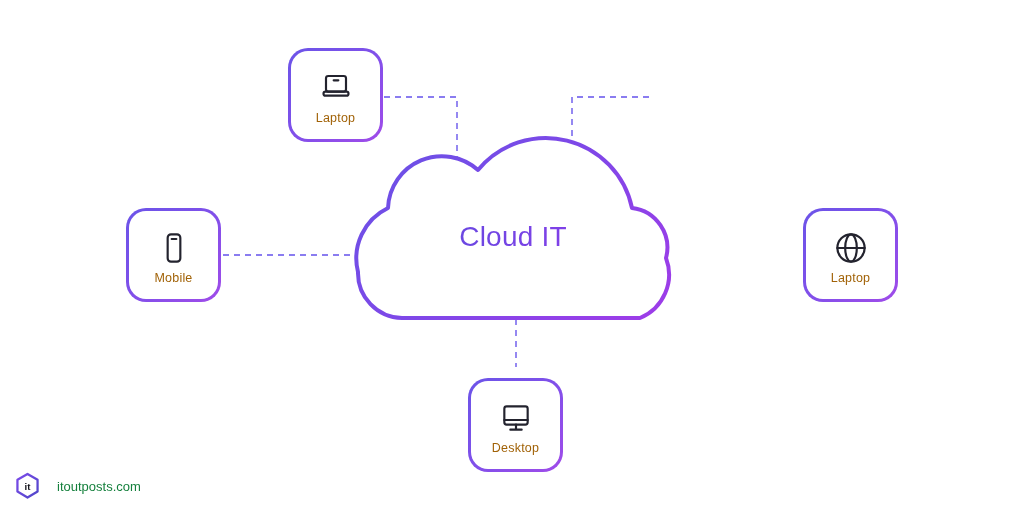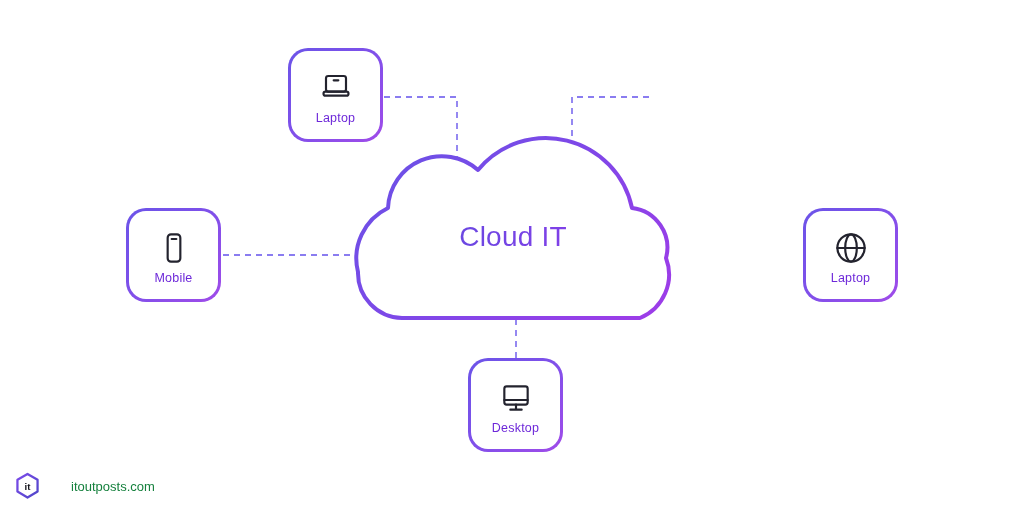--- a/index.html
+++ b/index.html
@@ -18,44 +18,44 @@
     background:linear-gradient(135deg,#6B54E8 0%,#7E50EA 45%,#A04BE9 100%);
   }
   .node-inner{
     width:100%;height:100%;background:#ffffff;border-radius:17px;
     display:flex;flex-direction:column;align-items:center;justify-content:center;
     gap:3px;padding-top:2px;box-sizing:border-box;
   }
   .node-icon{width:40px;height:40px;flex:0 0 auto;}
   .node-icon svg{width:40px;height:40px;display:block;
     fill:none;stroke:#23232E;stroke-width:1.3;stroke-linecap:round;stroke-linejoin:round;}
-  .node-label{font-size:12.5px;color:#6d28d9;letter-spacing:.2px;}
+  .node-label{font-size:12.5px;color:#a16207;letter-spacing:.2px;}
 
   .node-laptop {left:288px;top:48px;}
   .node-server {left:649px;top:48px;}
   .node-mobile {left:126px;top:208px;}
   .node-network{left:803px;top:208px;}
-  .node-desktop{left:468px;top:358px;}
+  .node-desktop{left:468px;top:378px;}
 
   
   .cloud-title{
     position:absolute;left:363px;top:219px;width:300px;
     text-align:center;font-weight:normal;font-size:28px;line-height:36px;
     color:#7547E4;letter-spacing:.2px;
   }
   @supports ((background-clip:text) or (-webkit-background-clip:text)){
     .cloud-title{
       background:linear-gradient(93deg,#5B4CDD 5%,#8F3BEC 95%);
       -webkit-background-clip:text;background-clip:text;
       color:transparent;-webkit-text-fill-color:transparent;
     }
   }
 
   
-  .footer{position:absolute;left:14px;top:472px;display:flex;align-items:center;gap:30px;}
+  .footer{position:absolute;left:14px;top:472px;display:flex;align-items:center;gap:16px;}
   .footer-logo{width:27px;height:28px;}
   .footer-text{font-size:13px;color:#15803d;}
 </style>
 </head>
 <body>
 
 <div class="canvas">
 
   <svg class="layer" viewBox="0 0 1024 512" xmlns="http://www.w3.org/2000/svg">
     <defs>

